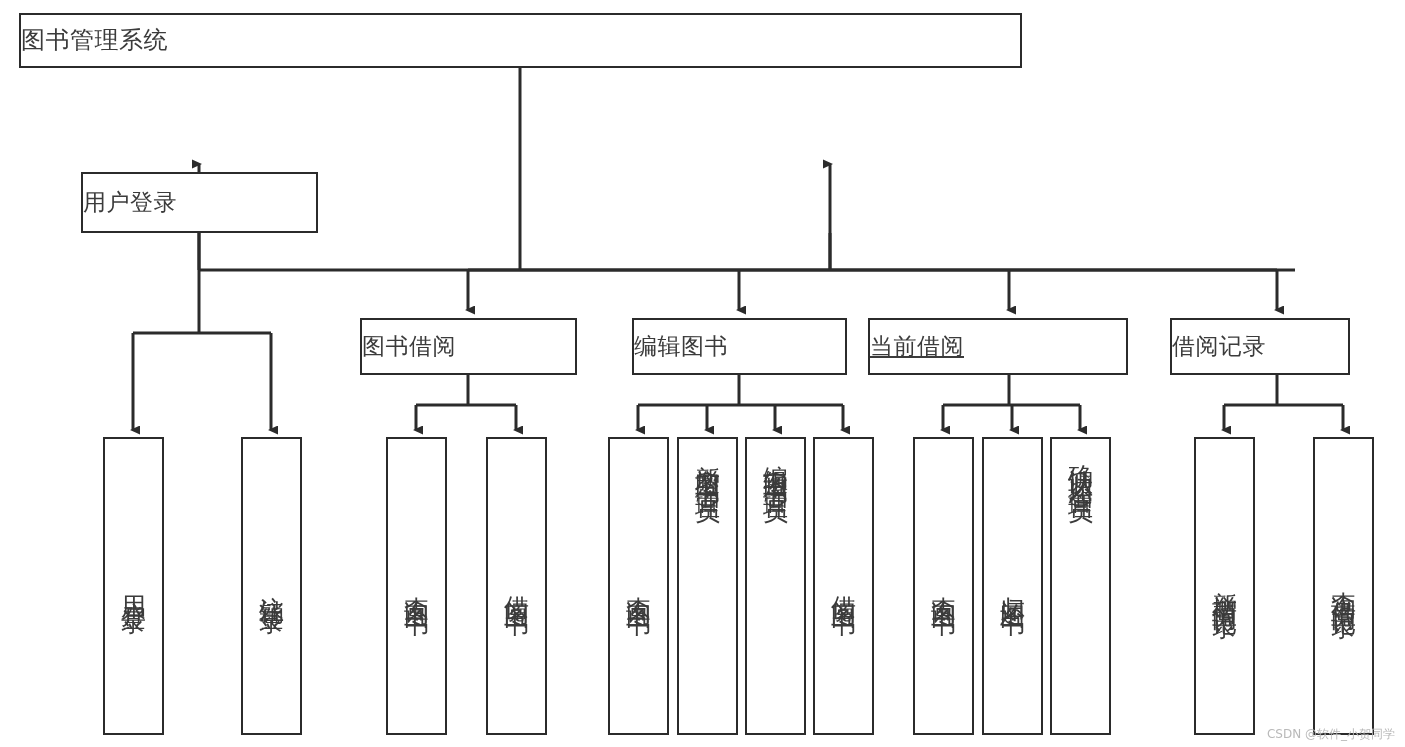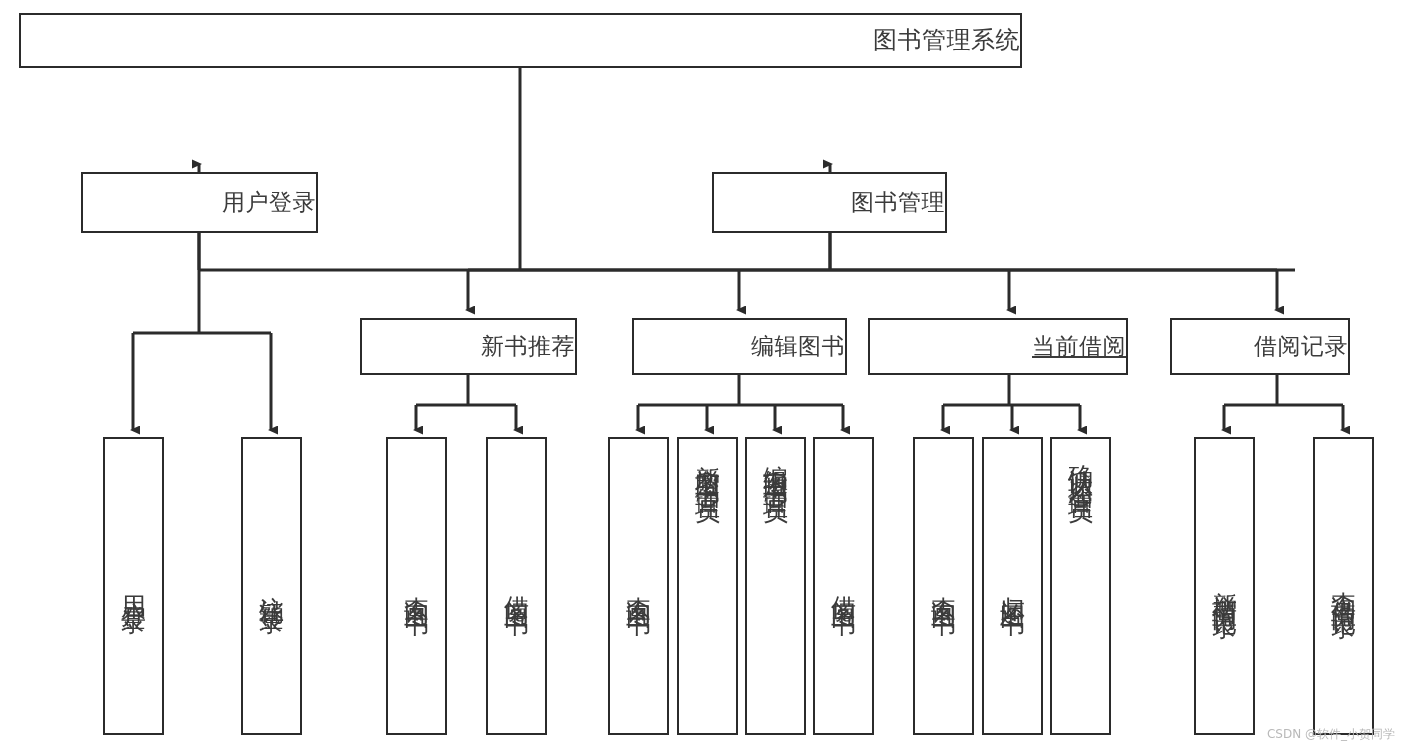--- a/index.html
+++ b/index.html
@@ -26,21 +26,21 @@
     height: 747px;
     pointer-events: none;
   }
   .node {
     position: absolute;
     box-sizing: border-box;
     border: 2px solid #2b2b2b;
     background: #ffffff;
     display: flex;
     align-items: center;
-    justify-content: flex-end;
+    justify-content: flex-start;
     color: #3b3b3b;
   }
   .node .label {
     display: block;
     text-align: center;
     line-height: 1.15;
     white-space: nowrap;
   }
   
   .node.horiz .label {
@@ -141,26 +141,23 @@
     </g>
   </svg>
 
   <div class="node horiz root" style="left:19px; top:13px; width:1003px; height:55px;">
     <span class="label">图书管理系统</span>
   </div>
 
   <div class="node horiz" style="left:81px; top:172px; width:237px; height:61px;">
     <span class="label">用户登录</span>
   </div>
-  <div class="node horiz" style="left:712px; top:172px; width:235px; height:61px;">
-    <span class="label">图书管理</span>
-  </div>
 
   <div class="node horiz" style="left:360px; top:318px; width:217px; height:57px;">
-    <span class="label">新书推荐</span>
+    <span class="label">图书借阅</span>
   </div>
   <div class="node horiz" style="left:632px; top:318px; width:215px; height:57px;">
     <span class="label">编辑图书</span>
   </div>
   <div class="node horiz" style="left:868px; top:318px; width:260px; height:57px;text-decoration:underline;">
     <span class="label">当前借阅</span>
   </div>
   <div class="node horiz" style="left:1170px; top:318px; width:180px; height:57px;">
     <span class="label">借阅记录</span>
   </div>

